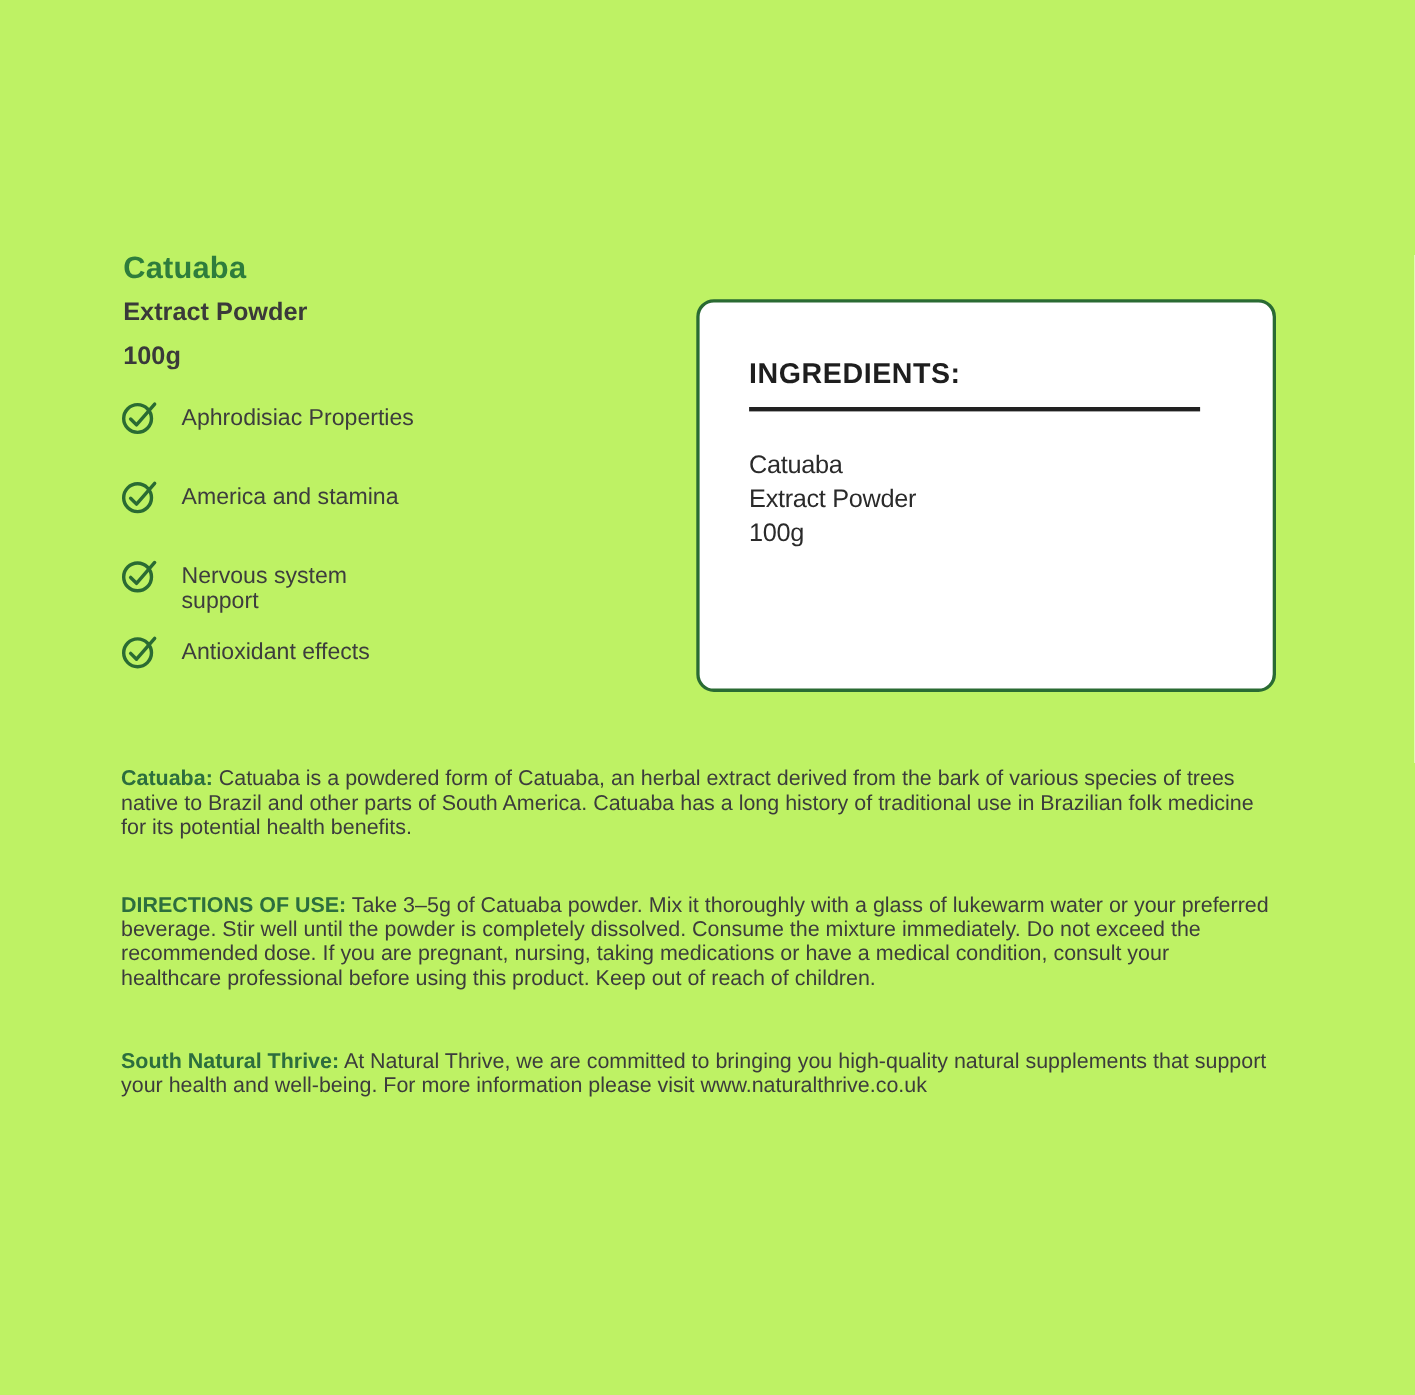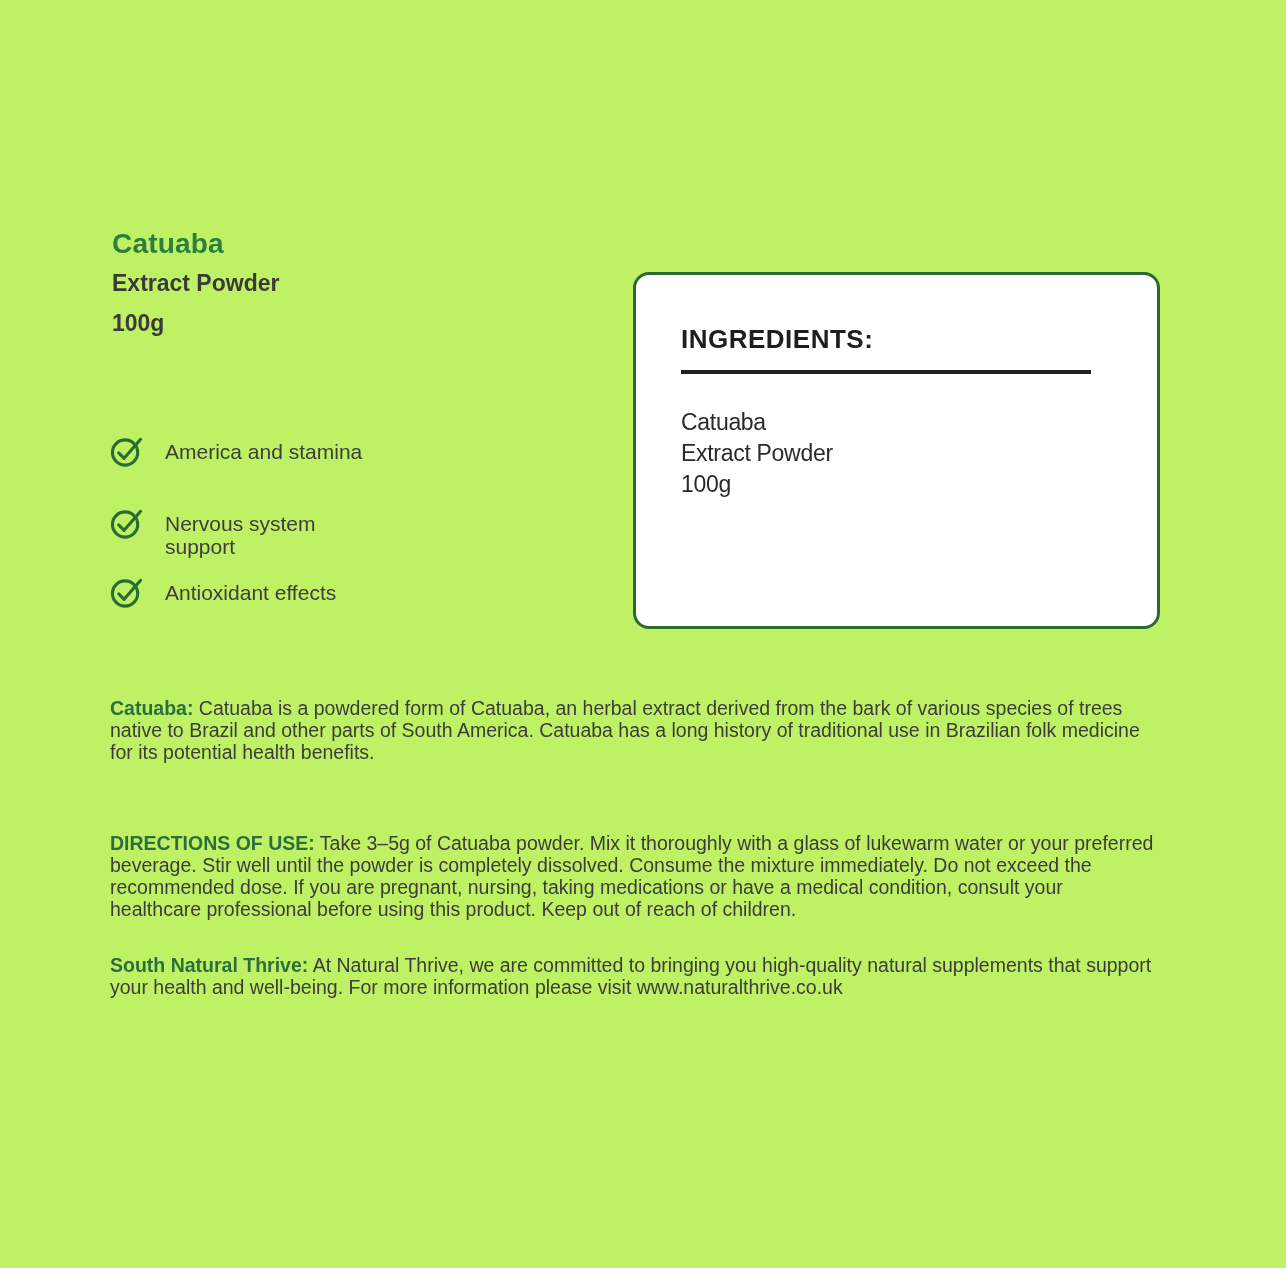--- a/index.html
+++ b/index.html
@@ -67,35 +67,44 @@
     letter-spacing: -0.3px;
   }
 
   
   .para {
     position: absolute; left: 110px; width: 1044px;
     font-size: 19.5px; line-height: 22px; color: #3c3c3c;
     margin: 0;
   }
   .benefits   { top: 697px; }
-  .directions { top: 812px; margin-top: 20px; }
+  .directions { top: 812px; }
   .about      { top: 954px; }
   .lead { font-weight: 700; color: #2c6e3e; }
 </style>
 </head>
 <body>
 
 <div class="page">
 
   <div class="title-block">
     <div class="product-name">Catuaba</div>
     <div class="product-subtitle">Extract Powder</div>
     <div class="product-weight">100g</div>
   </div>
 
+  <div class="feature f1">
+    <span class="check">
+      <svg width="35" height="34" viewBox="0 0 36 35">
+        <circle cx="15.5" cy="19" r="13" fill="none" stroke="#2a6b33" stroke-width="3.2"></circle>
+        <path d="M9 19.5 L14.5 25 L31.5 5.5" fill="none" stroke="#2a6b33" stroke-width="3.2" stroke-linecap="round" stroke-linejoin="round"></path>
+      </svg>
+    </span>
+    <span class="feature-label">Aphrodisiac Properties</span>
+  </div>
 
   <div class="feature f2">
     <span class="check">
       <svg width="35" height="34" viewBox="0 0 36 35">
         <circle cx="15.5" cy="19" r="13" fill="none" stroke="#2a6b33" stroke-width="3.2"></circle>
         <path d="M9 19.5 L14.5 25 L31.5 5.5" fill="none" stroke="#2a6b33" stroke-width="3.2" stroke-linecap="round" stroke-linejoin="round"></path>
       </svg>
     </span>
     <span class="feature-label">America and stamina</span>
   </div>

